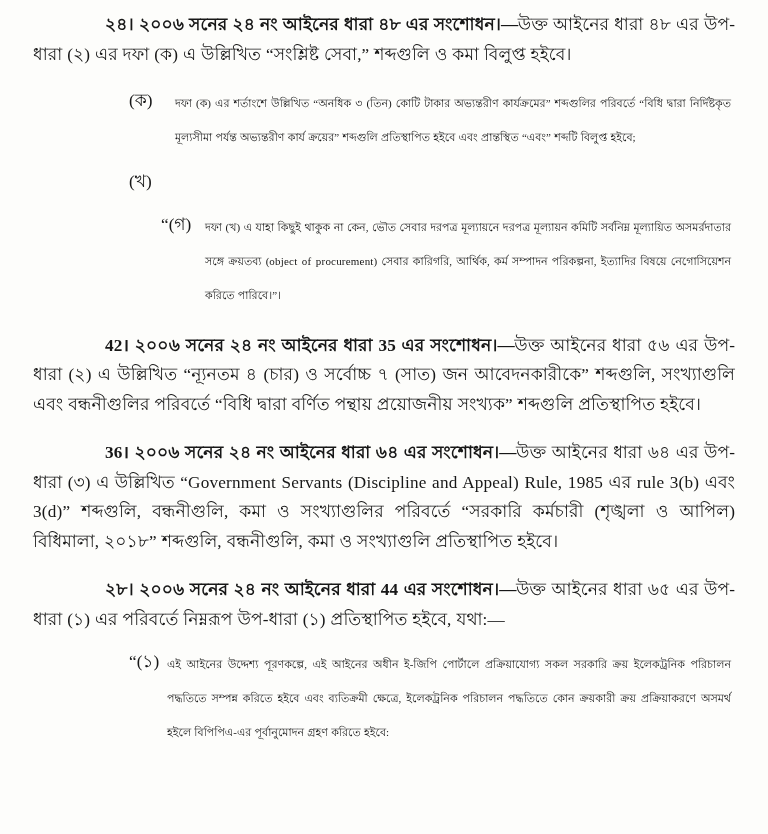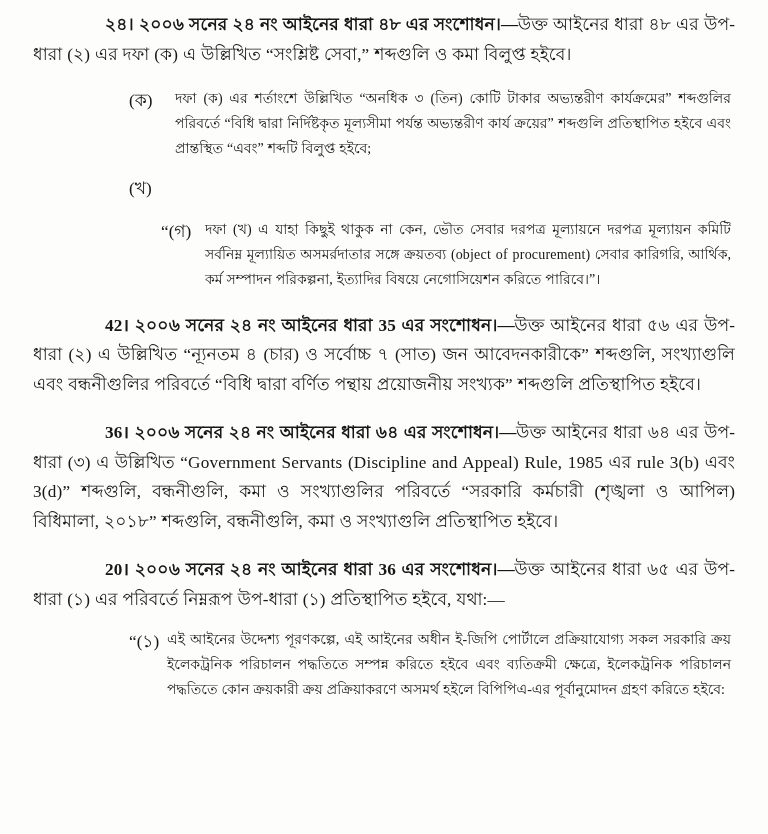--- a/index.html
+++ b/index.html
@@ -62,22 +62,22 @@
   .clause-label {
     flex: 0 0 auto;
     width: 46px;
     font-size: 17.2px;
     line-height: 29.5px;
   }
   .clause-body {
     flex: 1 1 auto;
     text-align: justify;
     text-justify: inter-word;
-    font-size: 14px;
-    line-height: 25px;
+    font-size: 11px;
+    line-height: 34px;
     word-spacing: 0.5px;
   }
 
   
   .quote-clause {
     display: flex;
     align-items: flex-start;
     margin: 0 0 9px 0;
     padding-left: 128px;
     padding-right: 4px;
@@ -150,22 +150,22 @@
   <div class="spacer-md"></div>
 
   <p class="para section">
     <span class="sec-no">36।</span>
     <span class="run-in">২০০৬ সনের ২৪ নং আইনের ধারা ৬৪ এর সংশোধন।</span><span class="dash">—</span><span>উক্ত আইনের ধারা ৬৪ এর উপ-ধারা (৩) এ উল্লিখিত “</span><span class="latin">Government Servants (Discipline and Appeal) Rule, 1985</span><span> এর </span><span class="latin">rule 3(b)</span><span> এবং </span><span class="latin">3(d)</span><span>” শব্দগুলি, বন্ধনীগুলি, কমা ও সংখ্যাগুলির পরিবর্তে “সরকারি কর্মচারী (শৃঙ্খলা ও আপিল) বিধিমালা, ২০১৮” শব্দগুলি, বন্ধনীগুলি, কমা ও সংখ্যাগুলি প্রতিস্থাপিত হইবে।</span>
   </p>
 
   <div class="spacer-md"></div>
 
   <p class="para section">
-    <span class="sec-no">20।</span>
-    <span class="run-in">২০০৬ সনের ২৪ নং আইনের ধারা 36 এর সংশোধন।</span><span class="dash">—</span><span>উক্ত আইনের ধারা ৬৫ এর উপ-ধারা (১) এর পরিবর্তে নিম্নরূপ উপ-ধারা (১) প্রতিস্থাপিত হইবে, যথা:—</span>
+    <span class="sec-no">২৮।</span>
+    <span class="run-in">২০০৬ সনের ২৪ নং আইনের ধারা 44 এর সংশোধন।</span><span class="dash">—</span><span>উক্ত আইনের ধারা ৬৫ এর উপ-ধারা (১) এর পরিবর্তে নিম্নরূপ উপ-ধারা (১) প্রতিস্থাপিত হইবে, যথা:—</span>
   </p>
 
   <div class="spacer-sm"></div>
 
   <div class="quote-block">
     <span class="clause-label">“(১)</span>
     <span class="clause-body">এই আইনের উদ্দেশ্য পূরণকল্পে, এই আইনের অধীন ই-জিপি পোর্টালে প্রক্রিয়াযোগ্য সকল সরকারি ক্রয় ইলেকট্রনিক পরিচালন পদ্ধতিতে সম্পন্ন করিতে হইবে এবং ব্যতিক্রমী ক্ষেত্রে, ইলেকট্রনিক পরিচালন পদ্ধতিতে কোন ক্রয়কারী ক্রয় প্রক্রিয়াকরণে অসমর্থ হইলে বিপিপিএ-এর পূর্বানুমোদন গ্রহণ করিতে হইবে:</span>
   </div>
 
 </div>

